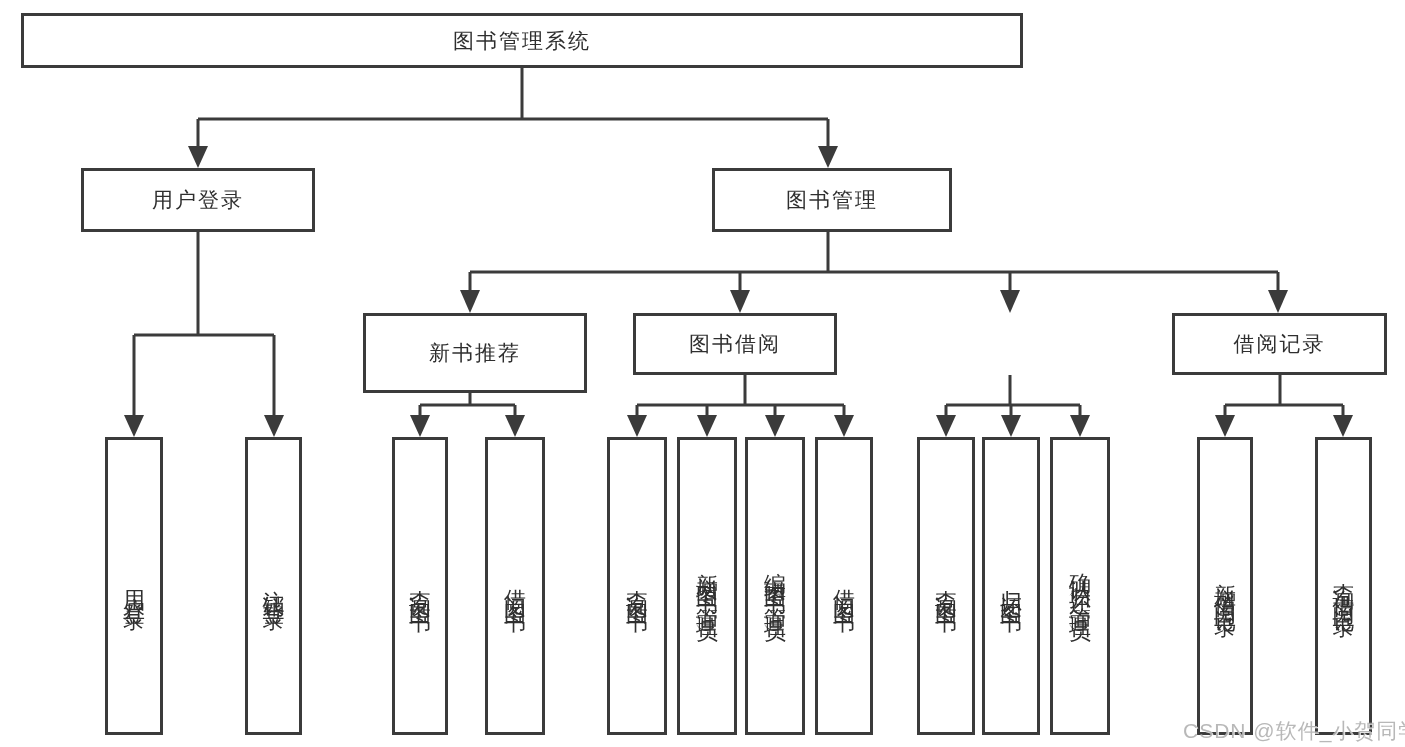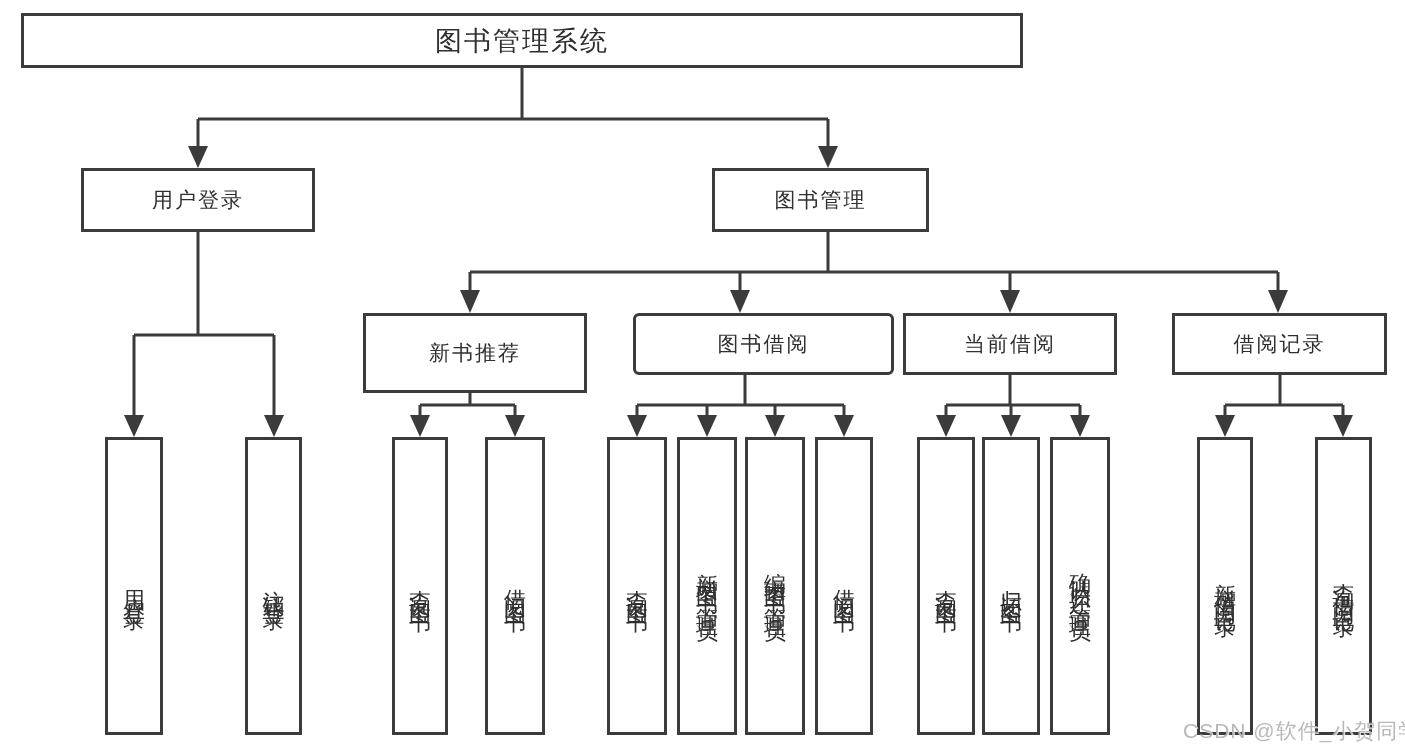--- a/index.html
+++ b/index.html
@@ -40,21 +40,21 @@
     white-space: nowrap;
   }
   .v-node {
     writing-mode: vertical-rl;
     text-orientation: mixed;
     font-size: 22px;
     letter-spacing: 7px;
     line-height: 1;
   }
   .root-label {
-    font-size: 27px;
+    font-size: 21px;
     letter-spacing: 2px;
   }
   .watermark {
     position: absolute;
     left: 1183px;
     top: 717px;
     z-index: 5;
     font-size: 21px;
     color: rgba(178,178,178,0.92);
     text-shadow: 1px 1px 0 rgba(255,255,255,0.85);
@@ -103,32 +103,29 @@
     <polygon points="1333,415 1353,415 1343,437" fill="#3b3b3b" stroke="none"></polygon>
   </svg>
 
   <div class="node" style="left:21px; top:13px; width:1002px; height:55px;">
     <span class="root-label">图书管理系统</span>
   </div>
 
   <div class="node" style="left:81px; top:168px; width:234px; height:64px;">
     <span class="h-label">用户登录</span>
   </div>
-  <div class="node" style="left:712px; top:168px; width:217px; height:64px;">
+  <div class="node" style="left:712px; top:168px; width:240px; height:64px;">
     <span class="h-label">图书管理</span>
   </div>
 
   <div class="node" style="left:363px; top:313px; width:224px; height:80px;">
     <span class="h-label">新书推荐</span>
   </div>
-  <div class="node" style="left:633px; top:313px; width:261px; height:62px;border-radius:6px;">
+  <div class="node" style="left:633px; top:313px; width:204px; height:62px;">
     <span class="h-label">图书借阅</span>
-  </div>
-  <div class="node" style="left:903px; top:313px; width:214px; height:62px;">
-    <span class="h-label">当前借阅</span>
   </div>
   <div class="node" style="left:1172px; top:313px; width:215px; height:62px;justify-content:center;">
     <span class="h-label">借阅记录</span>
   </div>
 
   <div class="node v-node" style="left:105px; top:437px; width:58px; height:298px;">用户登录</div>
   <div class="node v-node" style="left:245px; top:437px; width:57px; height:298px;">注销登录</div>
 
   <div class="node v-node" style="left:392px; top:437px; width:56px; height:298px;">查询图书</div>
   <div class="node v-node" style="left:485px; top:437px; width:60px; height:298px;">借阅图书</div>

